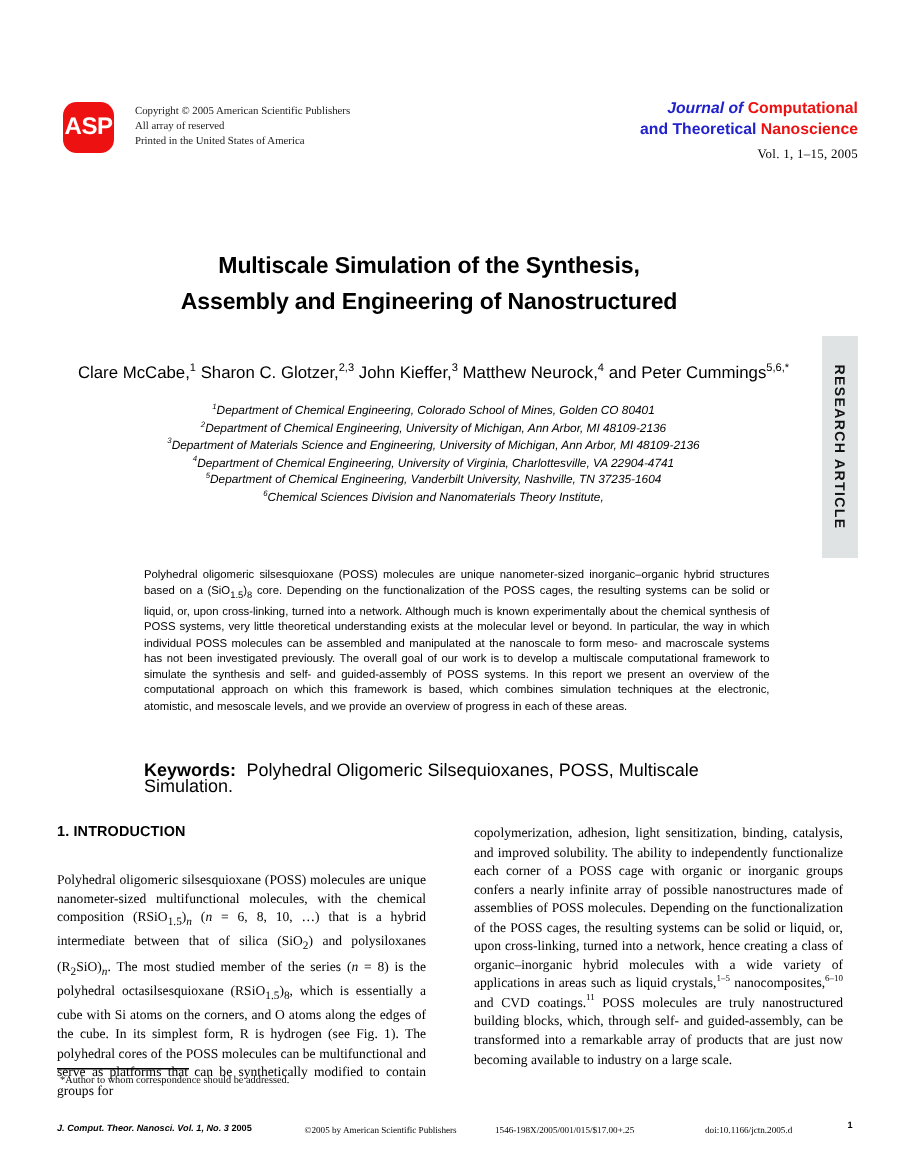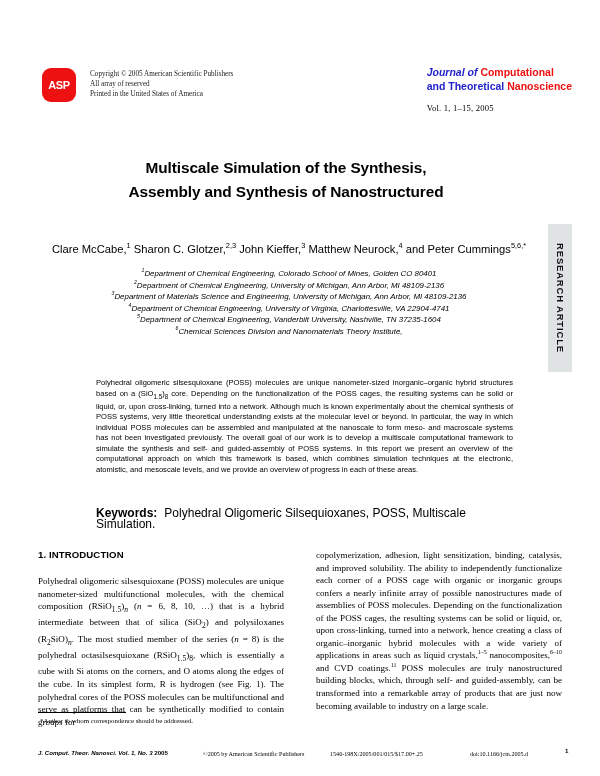--- a/index.html
+++ b/index.html
@@ -37,50 +37,50 @@
   }
   .asp-logo .asp-text {
     position: absolute;
     left: 0; right: 0;
     top: 50%;
     transform: translateY(-50%);
     text-align: center;
     color: #ffffff;
     font-family: "Liberation Sans", sans-serif;
     font-weight: bold;
-    font-size: 11px;
+    font-size: 16px;
     letter-spacing: -0.3px;
     line-height: 1;
   }
   #copyright-lines {
     margin-left: 14px;
     font-family: "Liberation Serif", serif;
     font-size: 7.2px;
     line-height: 10.2px;
     color: #1a1a1a;
     padding-top: 3px;
   }
 
   #journal-block {
     position: absolute;
     right: 28px; top: 66px;
-    text-align: left;
+    text-align: right;
     font-family: "Liberation Sans", sans-serif;
   }
   .journal-line {
     font-size: 10.5px;
     font-weight: bold;
     line-height: 13.5px;
     white-space: nowrap;
   }
   .j-blue { color: #2222cc; margin-top: 13px; }
   .j-red  { color: #ee1111; }
   .j-blue-i { color: #2222cc; font-style: italic; }
   #journal-vol {
-    margin-top: 10px;
+    margin-top: 4px;
     font-family: "Liberation Serif", serif;
     font-size: 8.6px;
     font-weight: normal;
     color: #000;
     letter-spacing: 0.2px;
   }
 
   
   #research-tab {
     position: absolute;
@@ -98,21 +98,21 @@
     font-family: "Liberation Sans", sans-serif;
     font-weight: bold;
     font-size: 9.4px;
     letter-spacing: 0.9px;
     color: #111;
   }
 
   
   #title {
     position: absolute;
-    left: 60px; top: 146px;
+    left: 60px; top: 156px;
     width: 452px;
     text-align: center;
     font-family: "Liberation Sans", sans-serif;
     font-weight: bold;
     font-size: 15.4px;
     line-height: 24px;
     letter-spacing: -0.1px;
     color: #000;
   }
   #title .tl { display: block; }
@@ -179,21 +179,21 @@
     color: #000;
   }
   #col-left  { left: 38px; }
   #col-right { left: 316px; }
 
   #section-head {
     font-family: "Liberation Sans", sans-serif;
     font-weight: bold;
     font-size: 9.6px;
     line-height: 12px;
-    margin-bottom: 14px;
+    margin-bottom: 19px;
     letter-spacing: 0.1px;
   }
   .para { margin: 0; text-align: justify; }
 
   
   #footnote-rule {
     position: absolute;
     left: 38px; top: 712px;
     width: 88px;
     border-top: 0.8px solid #000;
@@ -277,21 +277,21 @@
   </div>
 
 </div>
 
 <div id="research-tab">
   <span>RESEARCH ARTICLE</span>
 </div>
 
 <h1 id="title">
   <span class="tl">Multiscale Simulation of the Synthesis,</span>
-  <span class="tl">Assembly and Synthesis of Nanostructured</span>
+  <span class="tl">Assembly and Engineering of Nanostructured</span>
 </h1>
 
 <div id="authors">Clare McCabe,<sup>1</sup> Sharon C. Glotzer,<sup>2,3</sup> John Kieffer,<sup>3</sup> Matthew Neurock,<sup>4</sup> and Peter Cummings<sup>5,6,*</sup></div>
 
 <div id="affiliations">
   <span class="aff"><sup>1</sup>Department of Chemical Engineering, Colorado School of Mines, Golden CO 80401</span>
   <span class="aff"><sup>2</sup>Department of Chemical Engineering, University of Michigan, Ann Arbor, MI 48109-2136</span>
   <span class="aff"><sup>3</sup>Department of Materials Science and Engineering, University of Michigan, Ann Arbor, MI 48109-2136</span>
   <span class="aff"><sup>4</sup>Department of Chemical Engineering, University of Virginia, Charlottesville, VA 22904-4741</span>
   <span class="aff"><sup>5</sup>Department of Chemical Engineering, Vanderbilt University, Nashville, TN 37235-1604</span>

